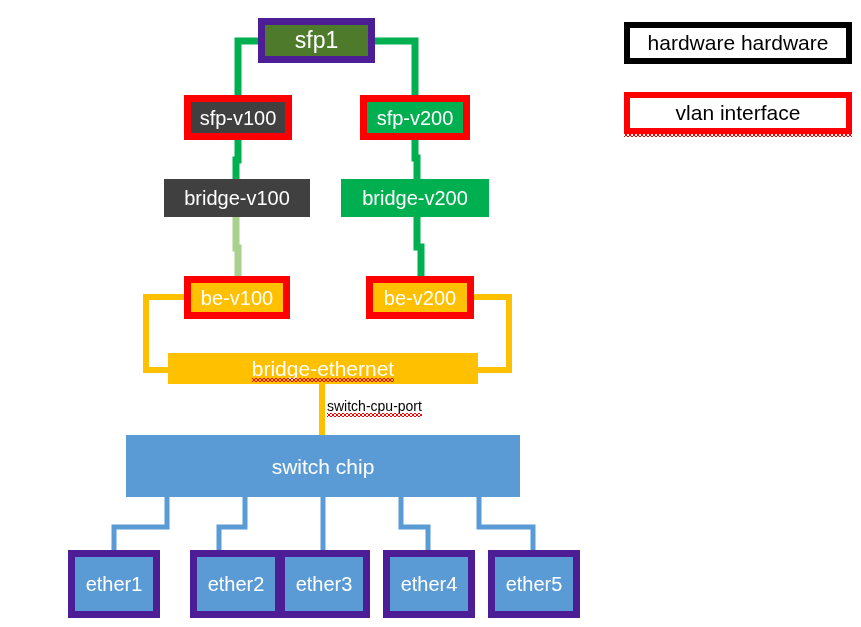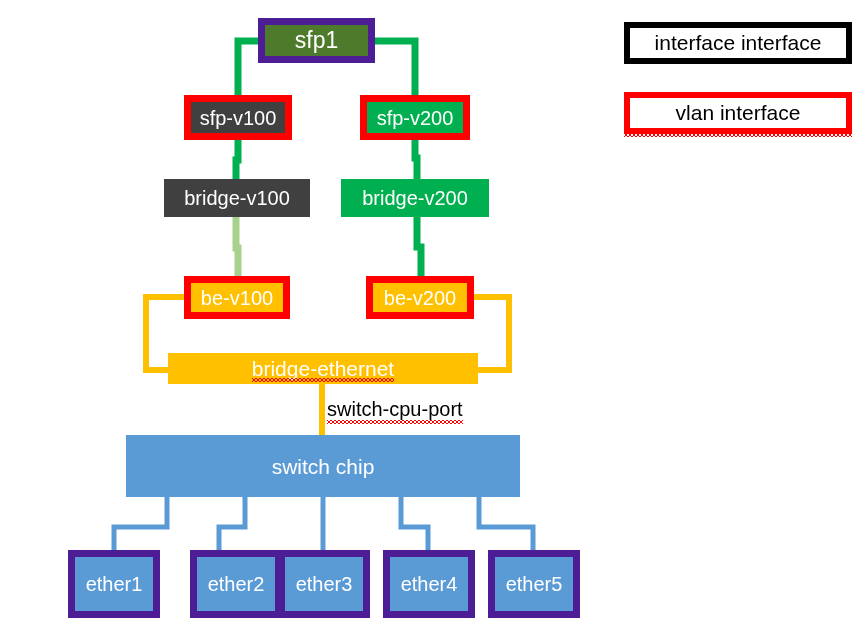--- a/index.html
+++ b/index.html
@@ -80,21 +80,21 @@
   #ether2 { left: 190px; top: 550px; width: 92px; height: 68px; font-size: 20px; }
   #ether3 { left: 278px; top: 550px; width: 92px; height: 68px; font-size: 20px; }
   #ether4 { left: 383px; top: 550px; width: 92px; height: 68px; font-size: 20px; }
   #ether5 { left: 488px; top: 550px; width: 92px; height: 68px; font-size: 20px; }
 
   
   #cpu-port-label {
     position: absolute;
     left: 327px;
     top: 398px;
-    font-size: 20px;
+    font-size: 14px;
     color: #000000;
     white-space: nowrap;
     z-index: 6;
   }
 
   
   #legend { position: absolute; left: 624px; top: 22px; }
   .legend-item {
     box-sizing: border-box;
     display: flex;
@@ -197,20 +197,20 @@
   </div>
   <div class="node hw-black fill-blue" id="ether4">
     <span class="lbl">ether4</span>
   </div>
   <div class="node hw-black fill-blue" id="ether5">
     <span class="lbl">ether5</span>
   </div>
 
   <div id="legend">
     <div class="legend-item" id="legend-hardware">
-      <span class="lbl">interface interface</span>
+      <span class="lbl">hardware hardware</span>
     </div>
     <div class="legend-item" id="legend-vlan">
       <span class="lbl squiggle">vlan interface</span>
     </div>
   </div>
 
 </div>
 
 </body></html>

